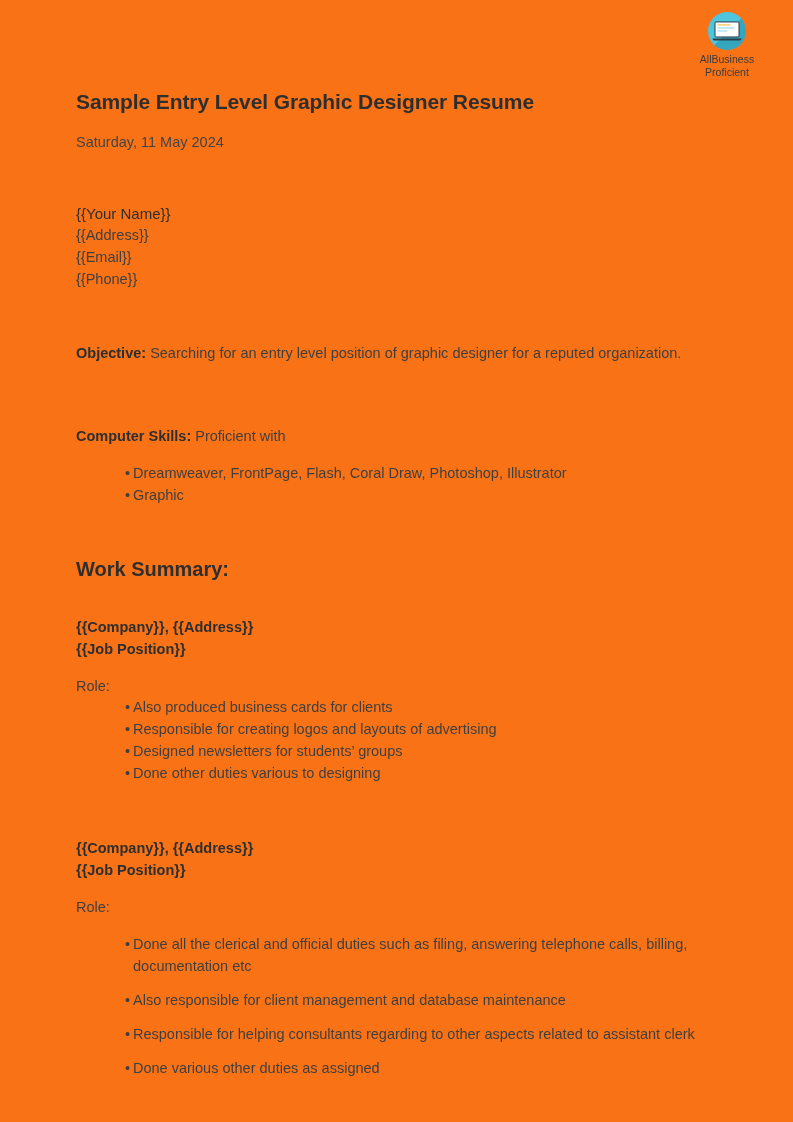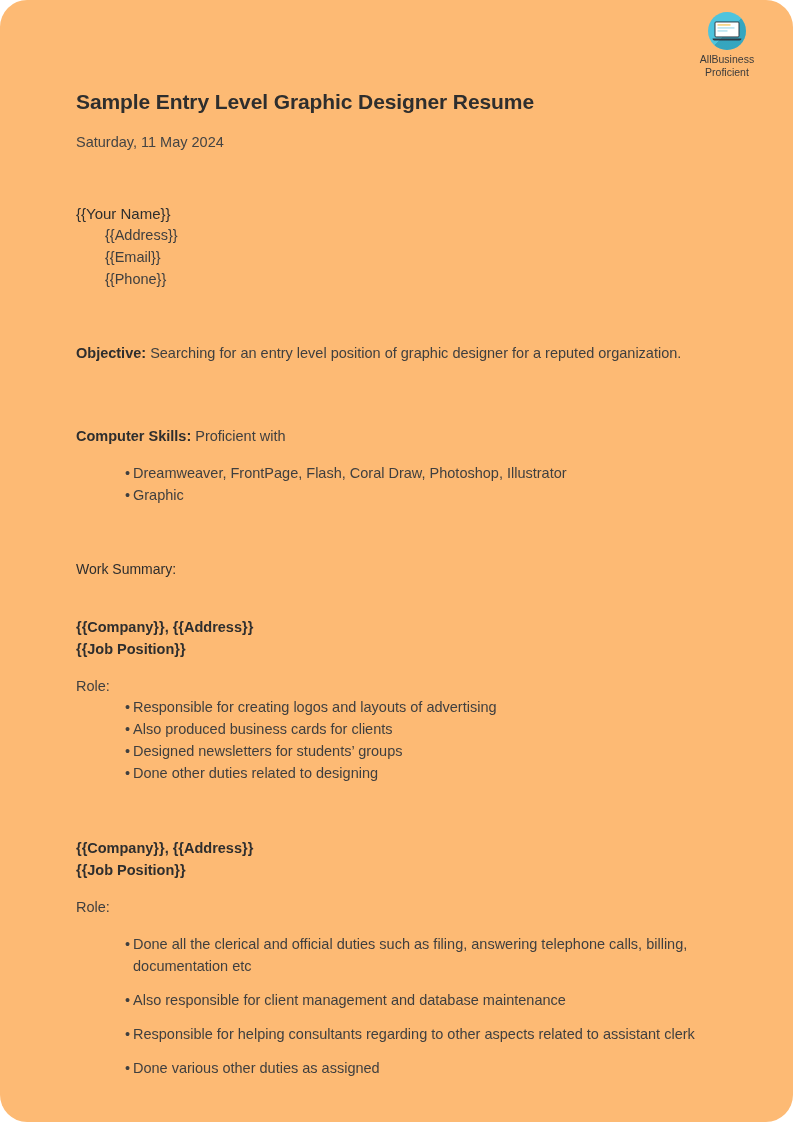--- a/index.html
+++ b/index.html
@@ -12,22 +12,21 @@
     height: 1122px;
     position: relative;
     font-family: "Liberation Sans", sans-serif;
     color: #3b3b3b;
     overflow: hidden;
   }
 
   .page {
     position: absolute;
     inset: 0;
-    background: #fdba74;
-    border-radius: 27px;
+    background: #f97316;
   }
 
   
   .logo-block {
     position: absolute;
     top: 12px;
     right: 18px;
     width: 96px;
     text-align: center;
   }
@@ -117,37 +116,36 @@
   .name-line {
     font-size: 15px;
     font-weight: normal;
     color: #2e2e2e;
     line-height: 22px;
   }
   .contact-line {
     font-size: 14.5px;
     color: #3f3f3f;
     line-height: 21.8px;
-    margin-left: 29px;
   }
 
   .section-para {
     font-size: 14.5px;
     color: #3f3f3f;
     line-height: 20px;
     margin: 0;
   }
   .lead {
     font-weight: bold;
     color: #2e2e2e;
   }
 
   .section-head {
-    font-size: 14px;
-    font-weight: normal;
+    font-size: 20px;
+    font-weight: bold;
     color: #2e2e2e;
     margin: 0;
     line-height: 20px;
   }
 
   .job-line {
     font-size: 14.5px;
     font-weight: bold;
     color: #2e2e2e;
     line-height: 22px;
@@ -247,24 +245,24 @@
     <p class="section-head">Work Summary:</p>
 
     <div class="spacer-lg"></div>
 
     <div>
       <div class="job-line">{{Company}}, {{Address}}</div>
       <div class="job-line">{{Job Position}}</div>
       <div class="spacer-sm"></div>
       <div class="role-label">Role:</div>
       <ul class="bullets">
+        <li>Also produced business cards for clients</li>
         <li>Responsible for creating logos and layouts of advertising</li>
-        <li>Also produced business cards for clients</li>
         <li>Designed newsletters for students’ groups</li>
-        <li>Done other duties related to designing</li>
+        <li>Done other duties various to designing</li>
       </ul>
     </div>
 
     <div class="spacer-lg"></div>
     <div class="spacer-sm"></div>
 
     <div>
       <div class="job-line">{{Company}}, {{Address}}</div>
       <div class="job-line">{{Job Position}}</div>
       <div class="spacer-sm"></div>

